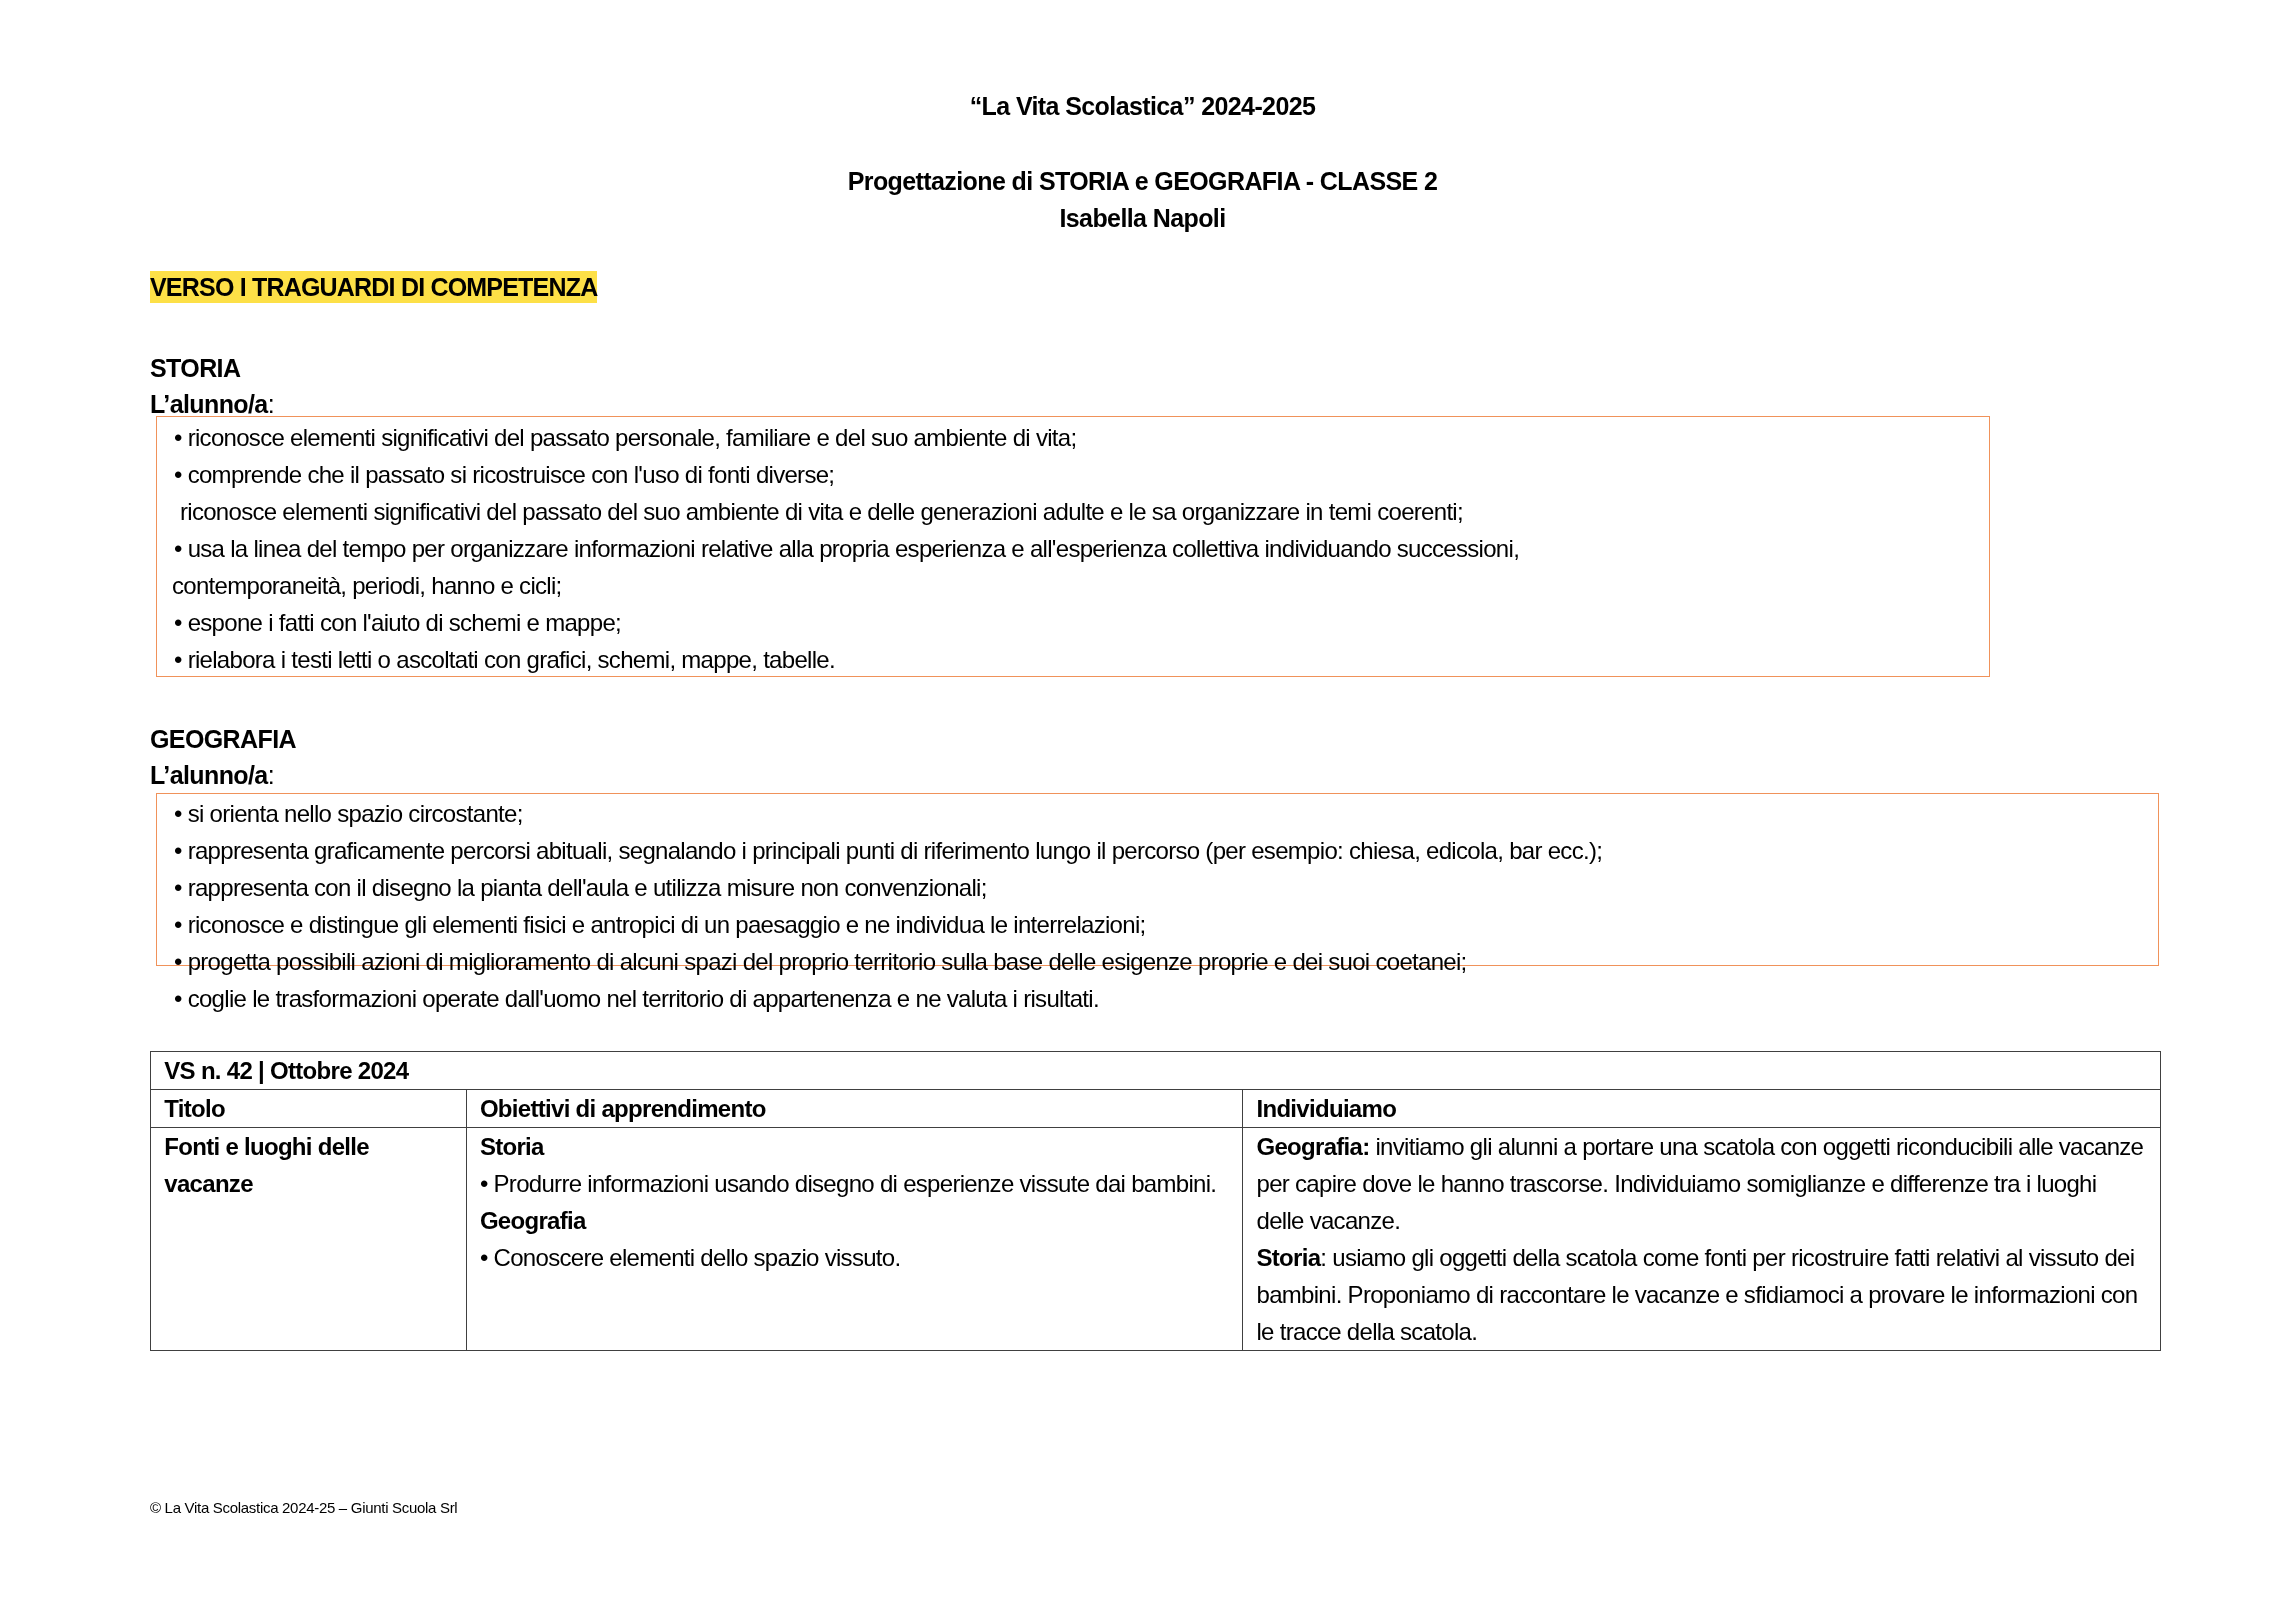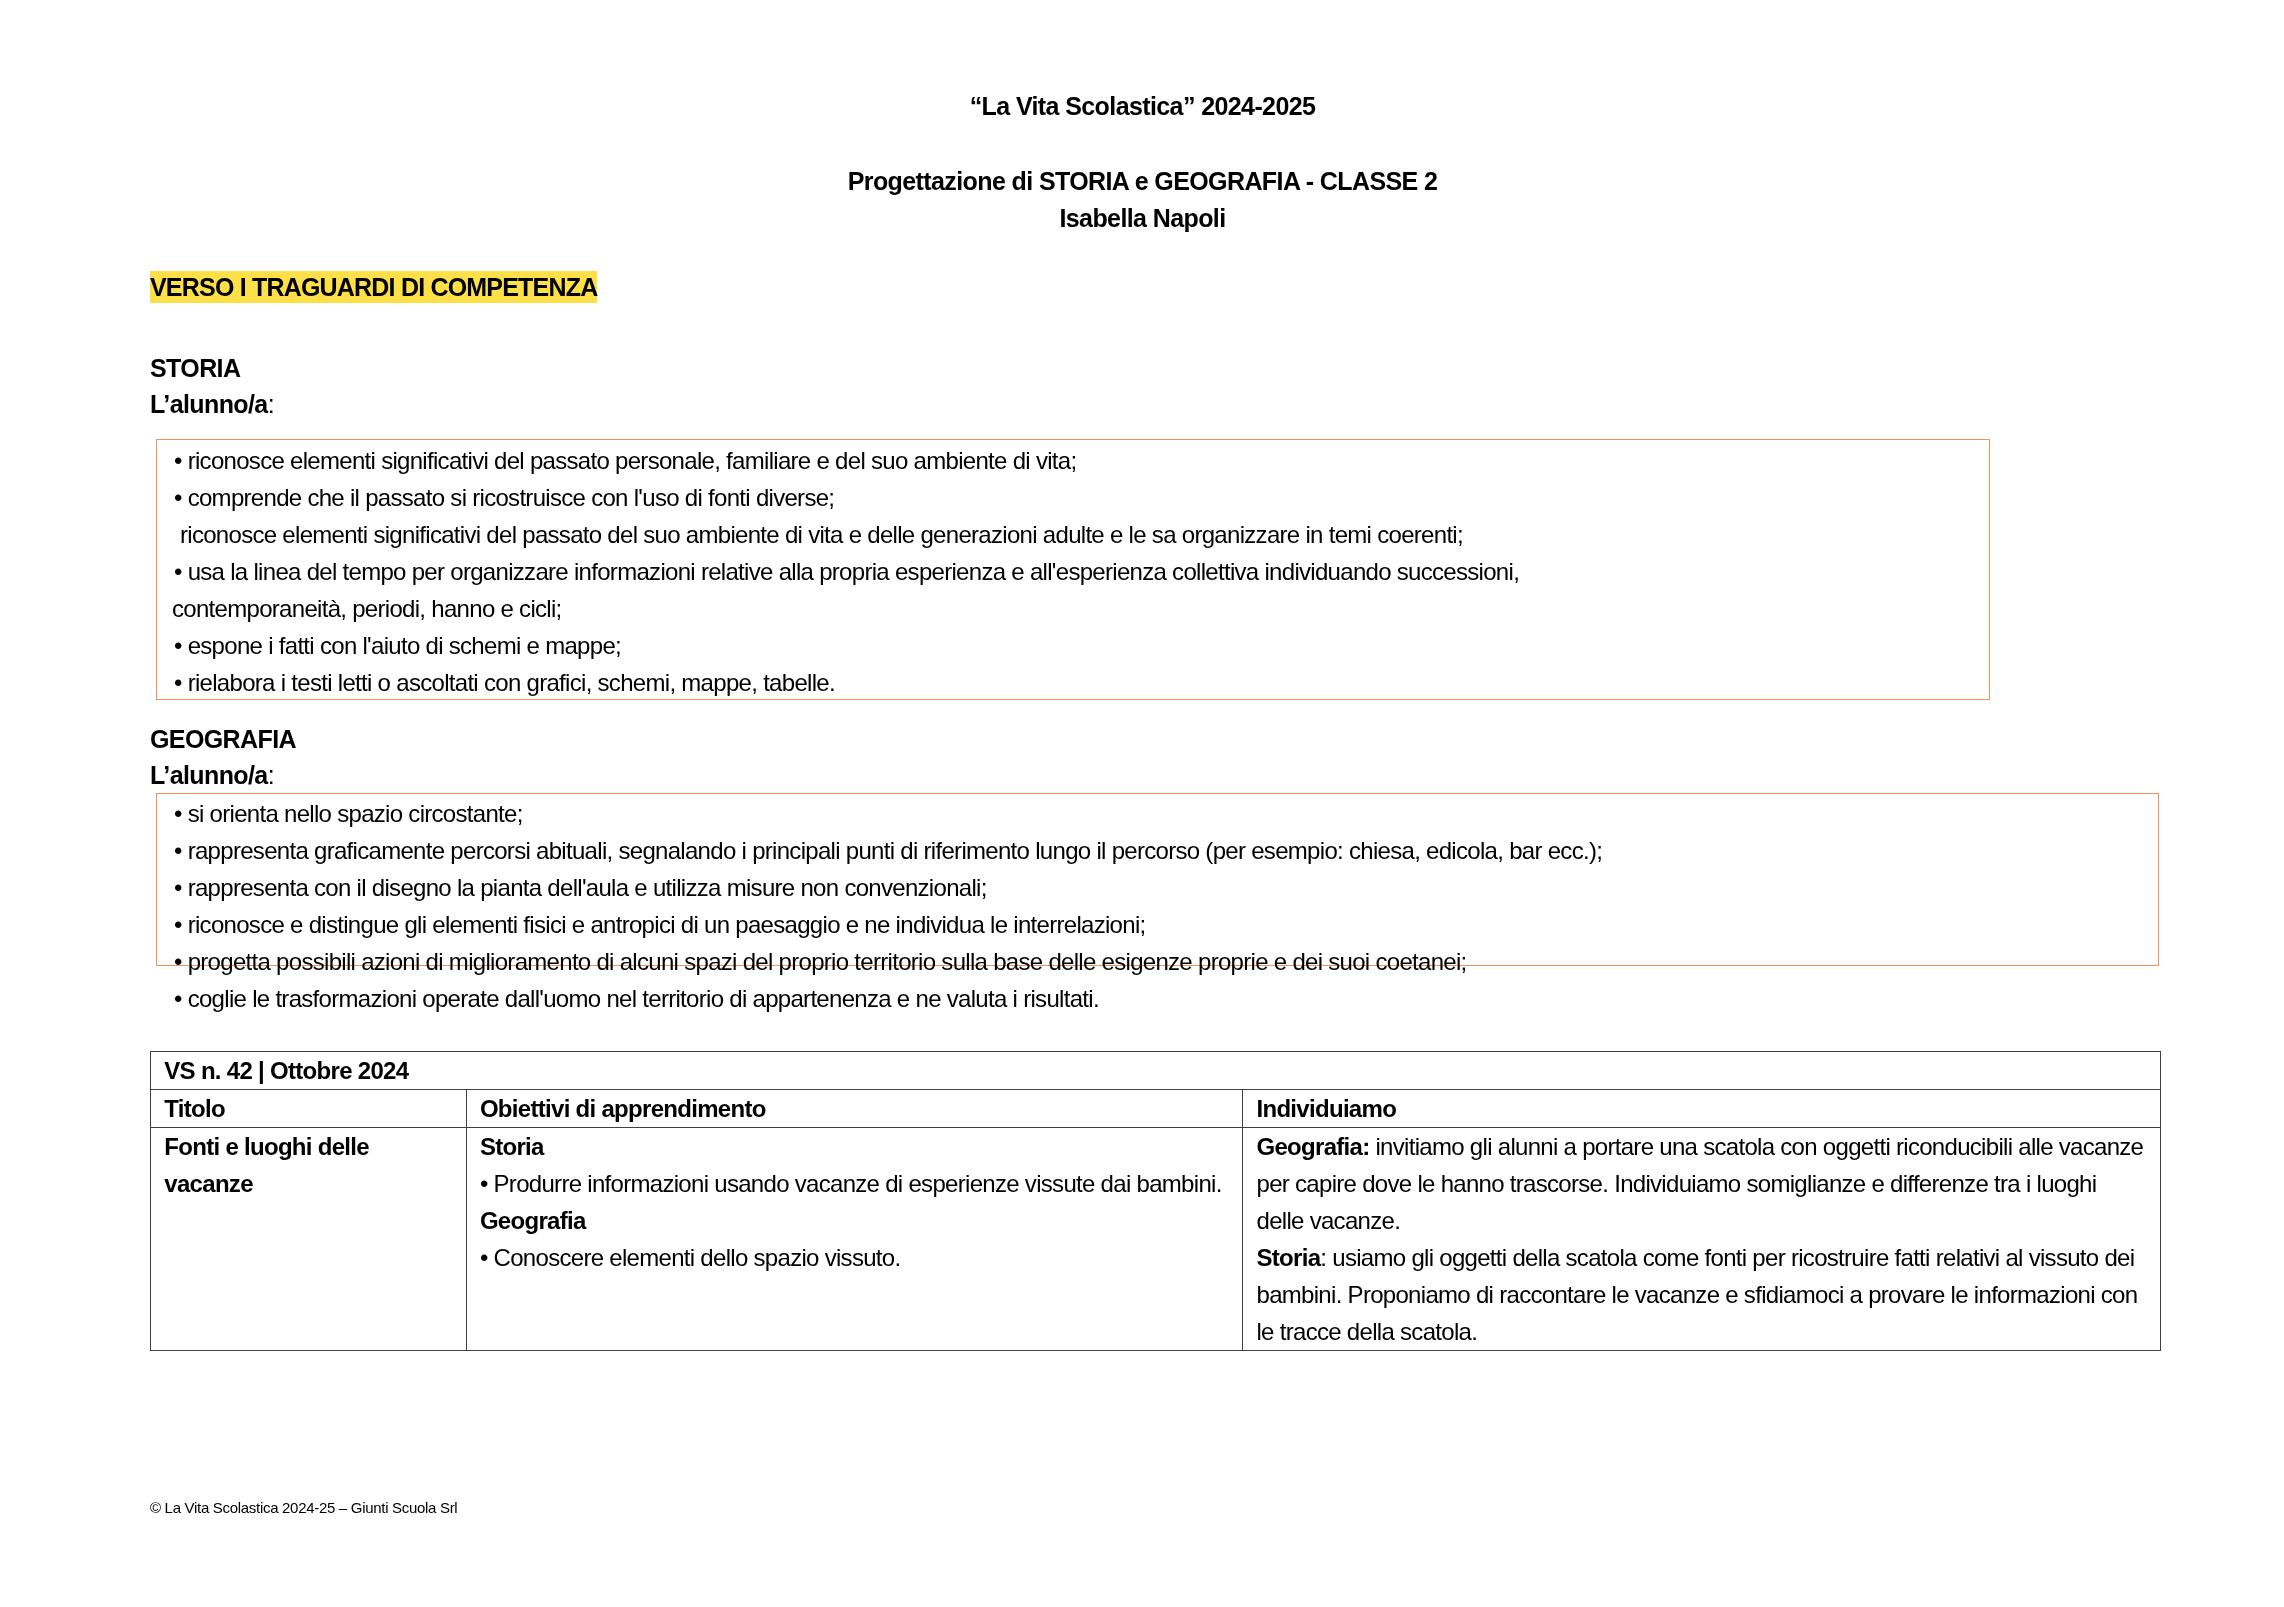--- a/index.html
+++ b/index.html
@@ -26,21 +26,21 @@
 <div class="abs center" style="top:204px;">Isabella Napoli</div>
 
 <div class="abs" style="left:150px; top:273px;">
   <span class="hl">VERSO I TRAGUARDI DI COMPETENZA</span>
 </div>
 
 <div class="abs heading" style="left:150px; top:354px;">STORIA</div>
 <div class="abs heading" style="left:150px; top:390px;">
   <span>L’alunno/a</span><span style="font-weight:normal">:</span>
 </div>
-<div class="abs box" style="left:156px; top:439px; width:1834px; height:261px; padding-top:1.9px;">
+<div class="abs box" style="left:156px; top:416px; width:1834px; height:261px; padding-top:1.9px;">
   <div class="txt line">• riconosce elementi significativi del passato personale, familiare e del suo ambiente di vita;</div>
   <div class="txt line">•  comprende che il passato si ricostruisce con l'uso di fonti diverse;</div>
   <div class="txt line" style="white-space:pre;"> riconosce elementi significativi del passato del suo ambiente di vita e delle generazioni adulte e le sa organizzare in temi coerenti;</div>
   <div class="txt line">•  usa la linea del tempo per organizzare informazioni relative alla propria esperienza e all'esperienza collettiva individuando successioni,</div>
   <div class="txt line noindent" style="padding-left:15px;">contemporaneità, periodi, hanno e cicli;</div>
   <div class="txt line">•  espone i fatti con l'aiuto di schemi e mappe;</div>
   <div class="txt line">•  rielabora i testi letti o ascoltati con grafici, schemi, mappe, tabelle.</div>
 </div>
 
 <div class="abs heading" style="left:150px; top:725px;">GEOGRAFIA</div>
@@ -65,21 +65,21 @@
     <td class="b" style="width:288px;">Titolo</td>
     <td class="b" style="width:749px;margin-top:28px;">Obiettivi di apprendimento</td>
     <td class="b">Individuiamo</td>
   </tr>
   <tr style="height:221px;">
     <td class="b" style="white-space:normal;">
       <div style="width:266px;">Fonti e luoghi delle vacanze</div>
     </td>
     <td>
       <div class="b">Storia</div>
-      <div>• Produrre informazioni usando vacanze di esperienze vissute dai bambini.</div>
+      <div>• Produrre informazioni usando disegno di esperienze vissute dai bambini.</div>
       <div class="b">Geografia</div>
       <div>• Conoscere elementi dello spazio vissuto.</div>
     </td>
     <td>
       <div><span class="b">Geografia:</span><span> invitiamo gli alunni a portare una scatola con oggetti riconducibili alle vacanze per capire dove le hanno trascorse. Individuiamo somiglianze e differenze tra i luoghi delle vacanze.</span></div>
       <div><span class="b">Storia</span><span>: usiamo gli oggetti della scatola come fonti per ricostruire fatti relativi al vissuto dei bambini. Proponiamo di raccontare le vacanze e sfidiamoci a provare le informazioni con le tracce della scatola.</span></div>
     </td>
   </tr>
 </tbody>
   </table>

